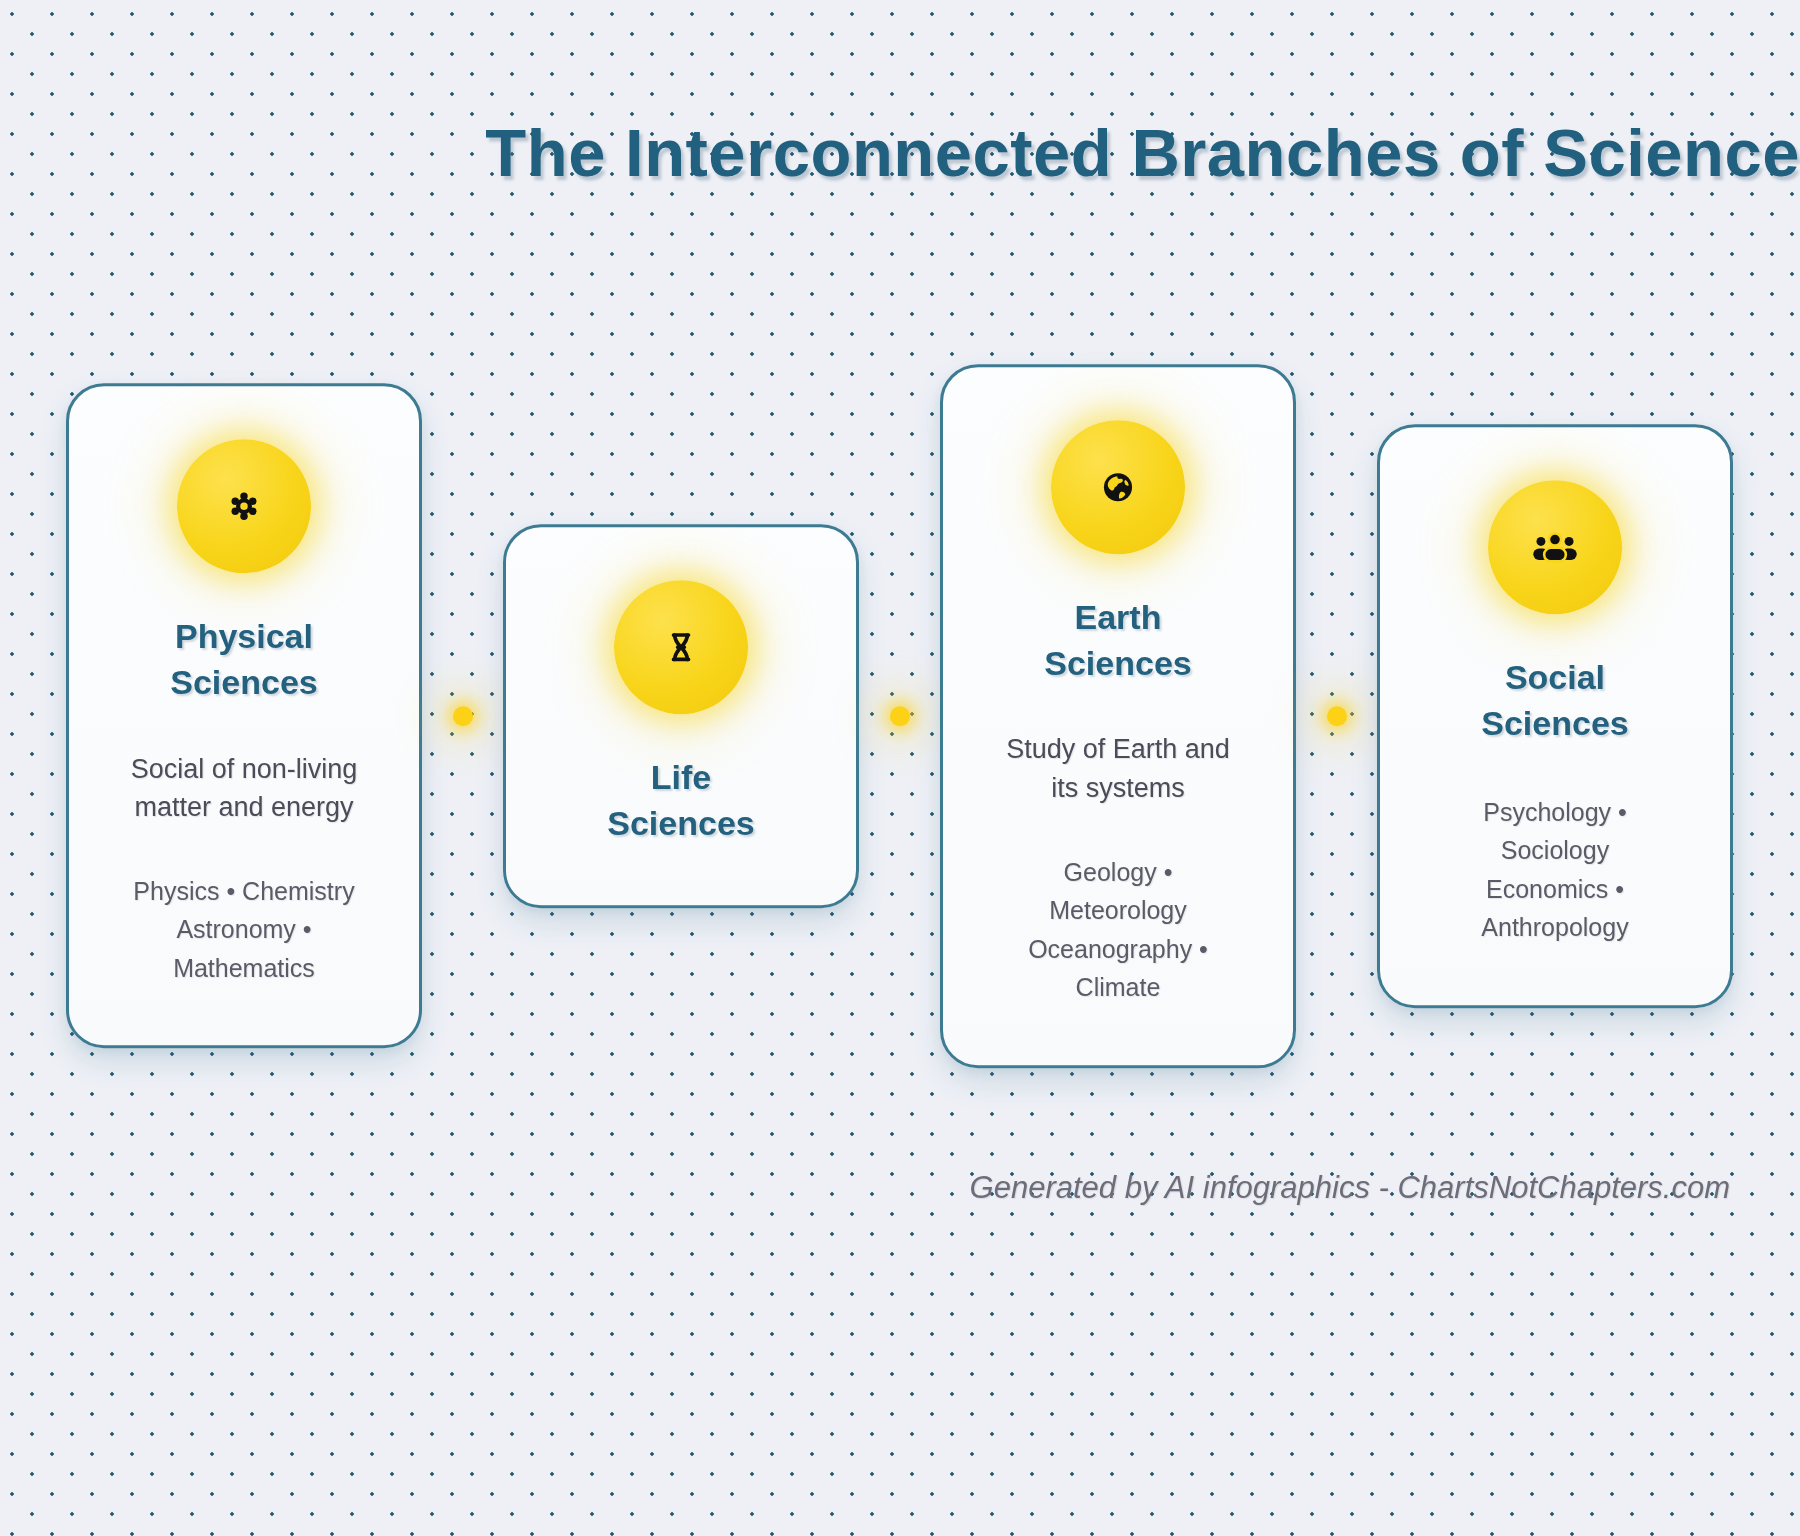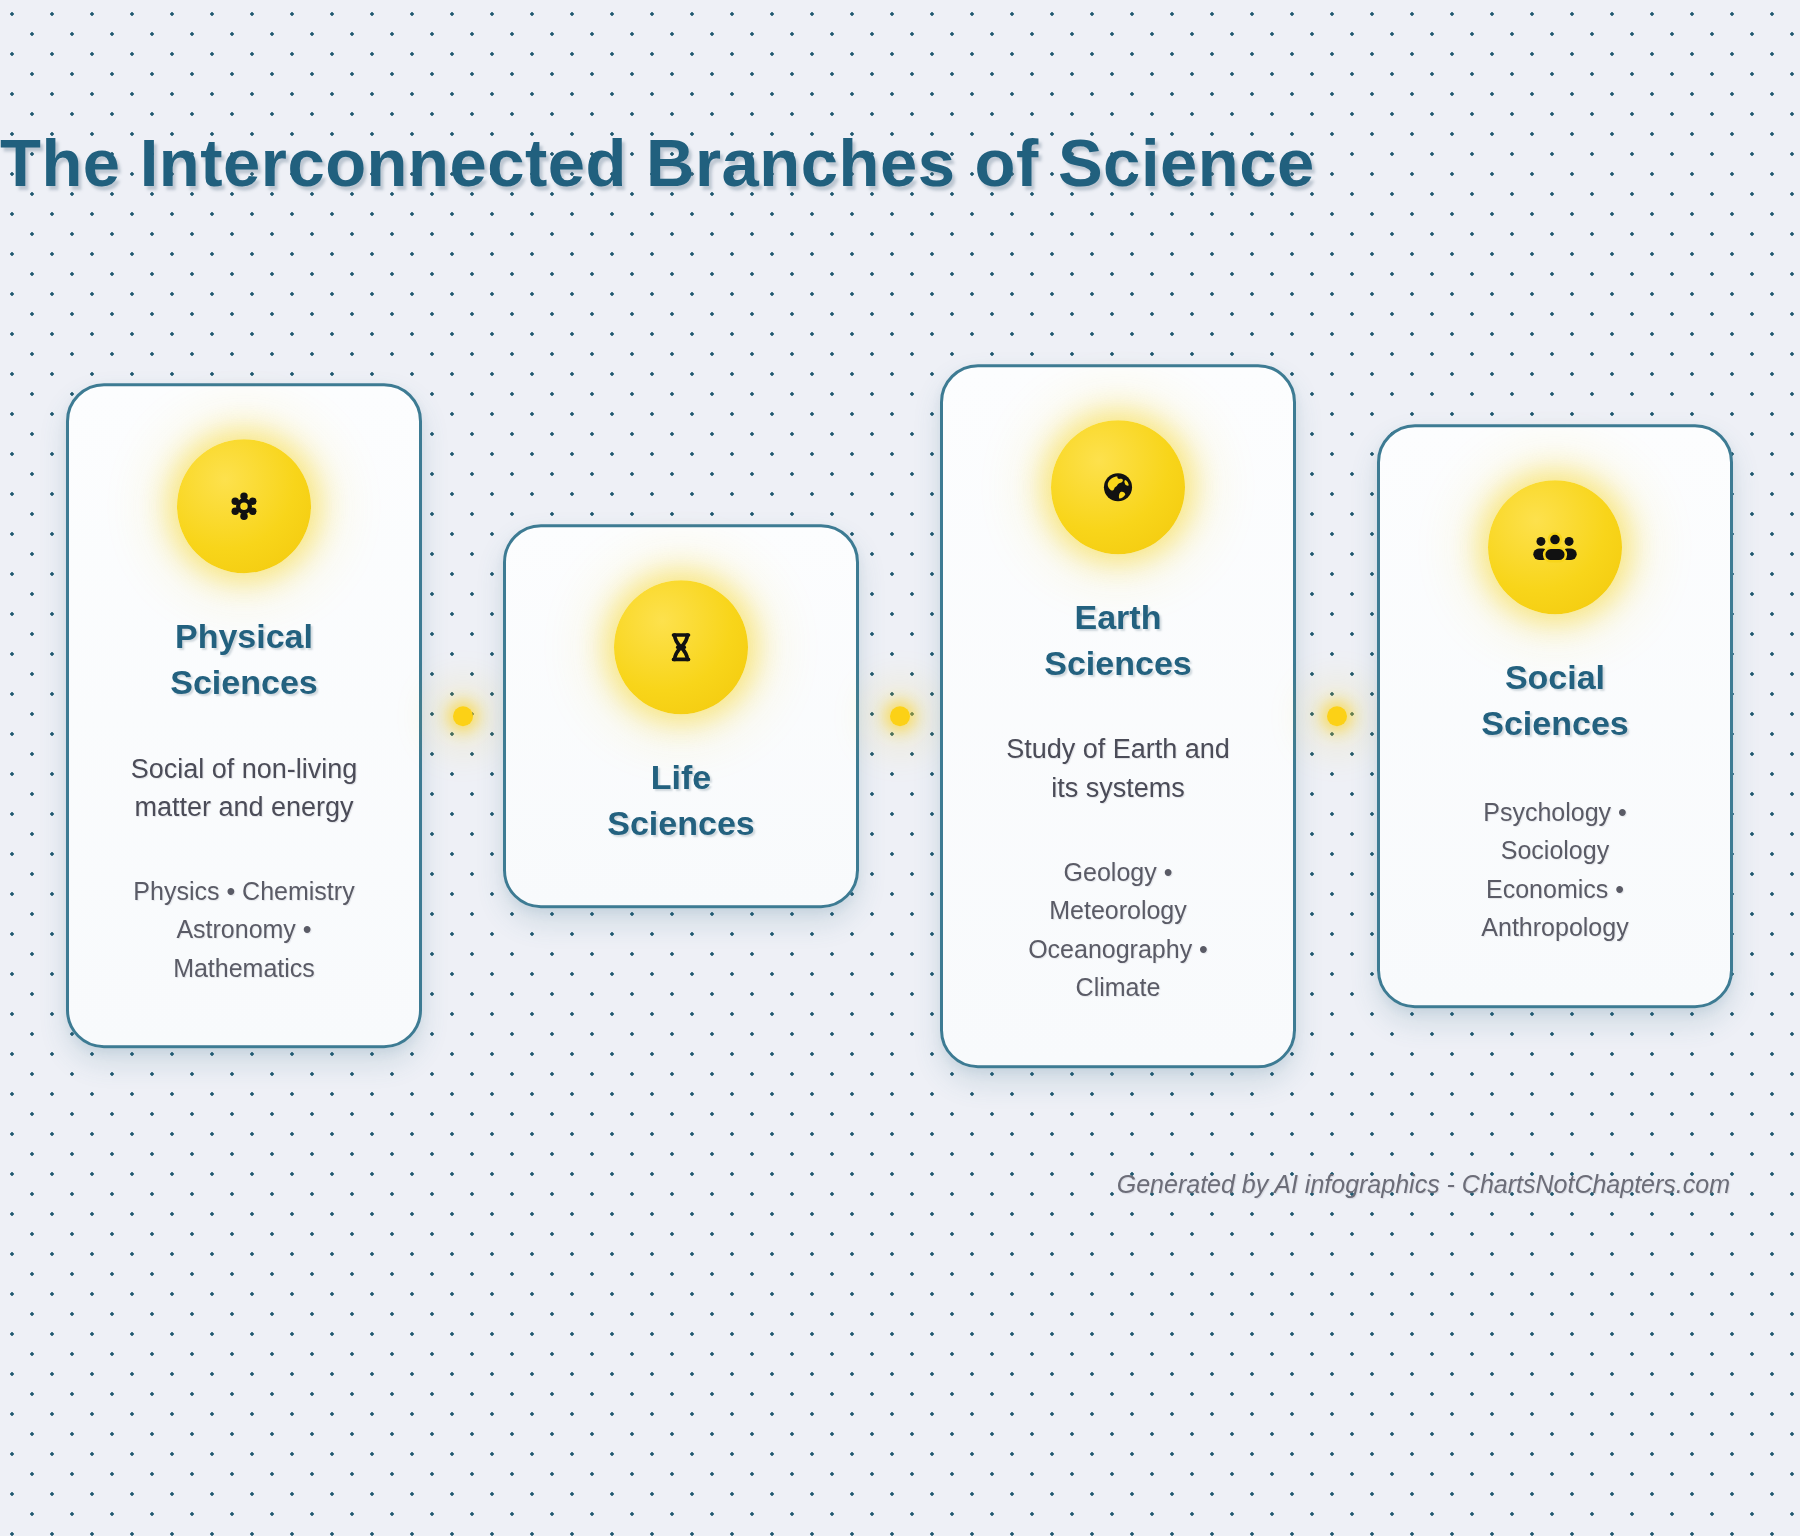--- a/index.html
+++ b/index.html
@@ -12,25 +12,25 @@
     background-color: #eef0f6;
     background-image:
       radial-gradient(circle, #215a71 1.5px, rgba(33,90,113,0) 1.9px),
       radial-gradient(circle, #215a71 1.5px, rgba(33,90,113,0) 1.9px);
     background-size: 40px 40px, 40px 40px;
     background-position: 12px 14px, 32px 34px;
   }
 
   .main-title {
     position: absolute;
-    top: 128px;
+    top: 118px;
     left: 0;
     width: 100%;
     margin: 0;
-    text-align: left;
+    text-align: right;
     font-size: 67px;
     line-height: 1.05;
     font-weight: 700;
     color: #21607e;
     letter-spacing: 0.5px;
     text-shadow: 3px 4px 3px rgba(96,120,140,0.35);
   }
 
   .cards-row {
     position: absolute;
@@ -110,21 +110,21 @@
     height: 20px;
     border-radius: 50%;
     background: #fcd116;
     box-shadow: 0 0 14px 6px rgba(252,209,22,0.55), 0 0 40px 20px rgba(252,209,22,0.18);
   }
 
   .footer-credit {
     position: absolute;
     top: 1170px;
     right: 70px;
-    font-size: 25px;
+    font-size: 31px;
     font-style: italic;
     color: #6c6d78;
     text-shadow: 1px 1px 1px rgba(120,120,140,0.2);
   }
 </style>
 </head>
 <body>
 
 <h1 class="main-title">The Interconnected Branches of Science</h1>
 

